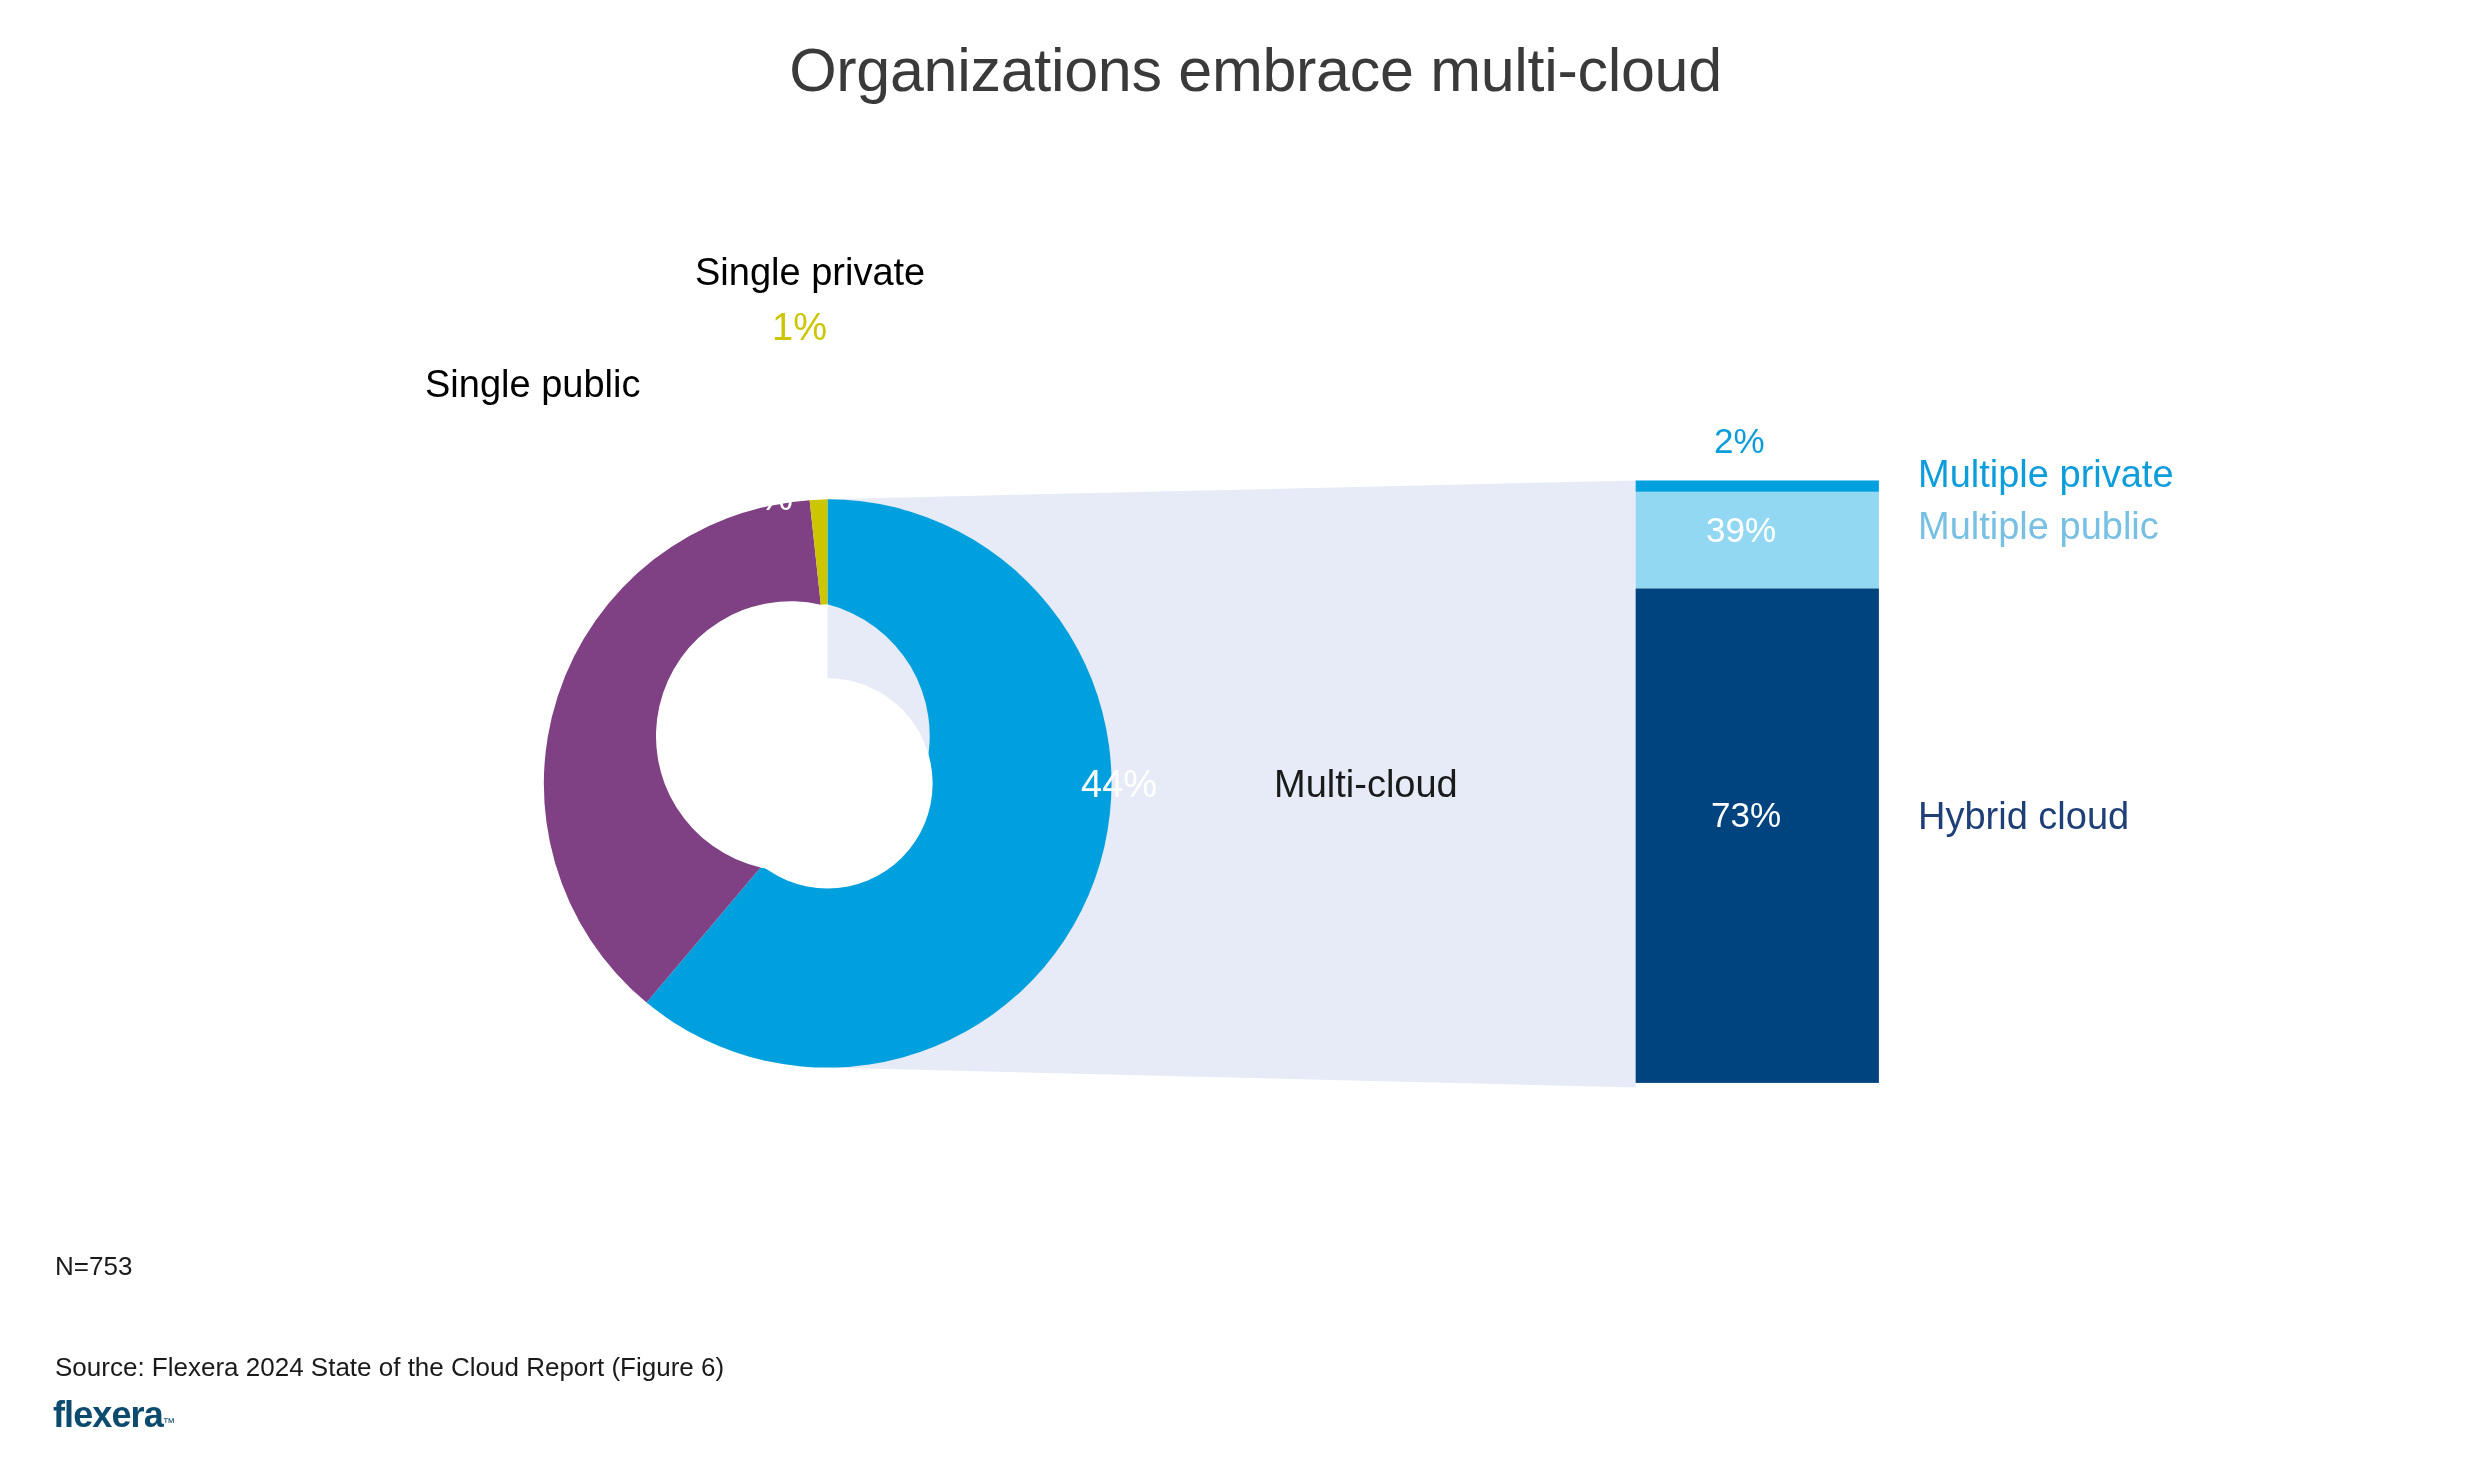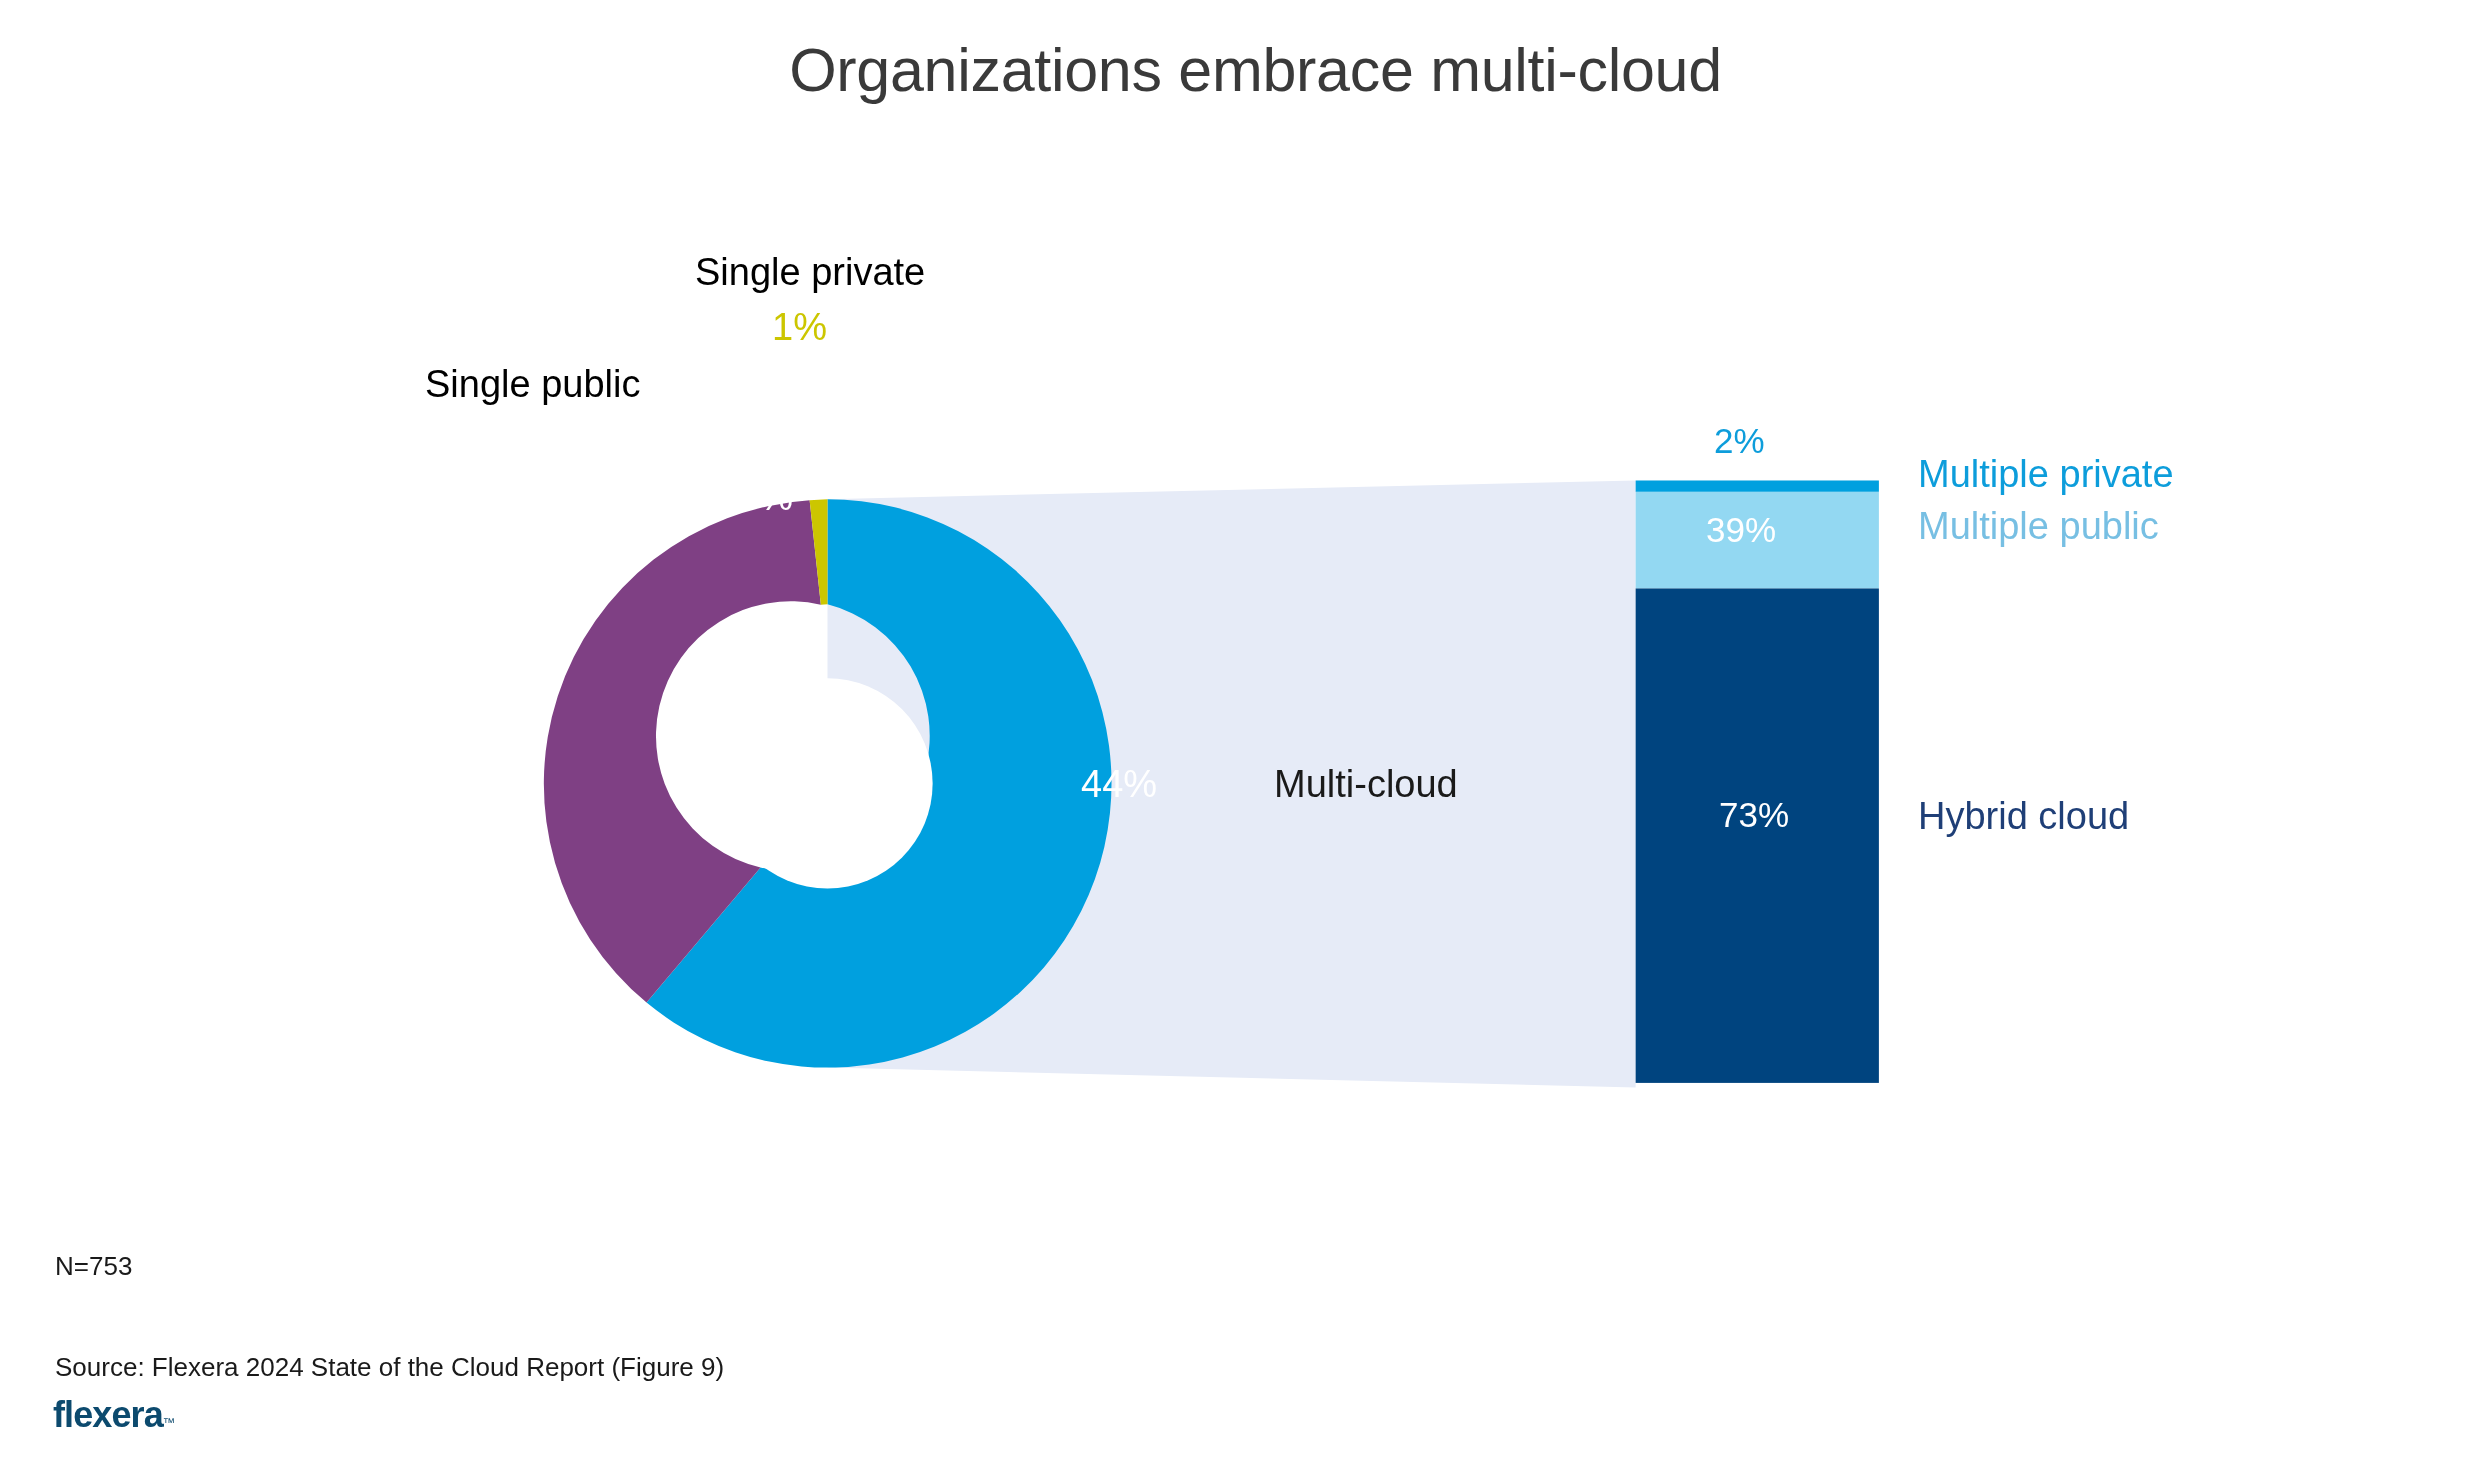--- a/index.html
+++ b/index.html
@@ -63,21 +63,21 @@
   #label-single-private  { left: 695px; top: 251px;  }
   #value-single-private  { left: 772px; top: 306px;  font-size: 38px; color: #CCC600; }
   #value-single-public   { left: 677px; top: 476px; margin-left: 40px;  }
   #value-multi-donut     { left: 1081px; top: 763px; }
   #label-multi-cloud     { left: 1274px; top: 763px; font-size: 38px; color: #1a1a1a; }
 
   #value-multiple-private { left: 1714px; top: 421px;  font-size: 35px; color: #0D9DDB; }
   #label-multiple-private { left: 1918px; top: 421px;  font-size: 38px; color: #0D9DDB; margin-top: 32px; }
   #value-multiple-public  { left: 1706px; top: 510px;  font-size: 35px; color: #ffffff; }
   #label-multiple-public  { left: 1918px; top: 505px;  font-size: 38px; color: #77BFE3; }
-  #value-hybrid-cloud     { left: 1711px; top: 795px; font-size: 35px; color: #ffffff; margin-left: 8px; }
+  #value-hybrid-cloud     { left: 1711px; top: 795px; font-size: 35px; color: #ffffff; }
   #label-hybrid-cloud     { left: 1918px; top: 795px; font-size: 38px; color: #1F3F77; }
 
   
   #footer-n {
     position: absolute;
     left: 55px;
     top: 1251px;
     font-size: 26px;
     color: #1a1a1a;
     white-space: nowrap;
@@ -162,18 +162,18 @@
   <div class="lbl" id="value-multiple-public">39%</div>
 
   <div class="lbl" id="label-multiple-public">Multiple public</div>
 
   <div class="lbl" id="value-hybrid-cloud">73%</div>
 
   <div class="lbl" id="label-hybrid-cloud">Hybrid cloud</div>
 
   <div id="footer-n">N=753</div>
 
-  <div id="footer-source">Source: Flexera 2024 State of the Cloud Report (Figure 9)</div>
+  <div id="footer-source">Source: Flexera 2024 State of the Cloud Report (Figure 6)</div>
 
   <div id="brand-logo"><span>flexera</span><span class="tm">™</span></div>
 
 </div>
 
 
 </body></html>

